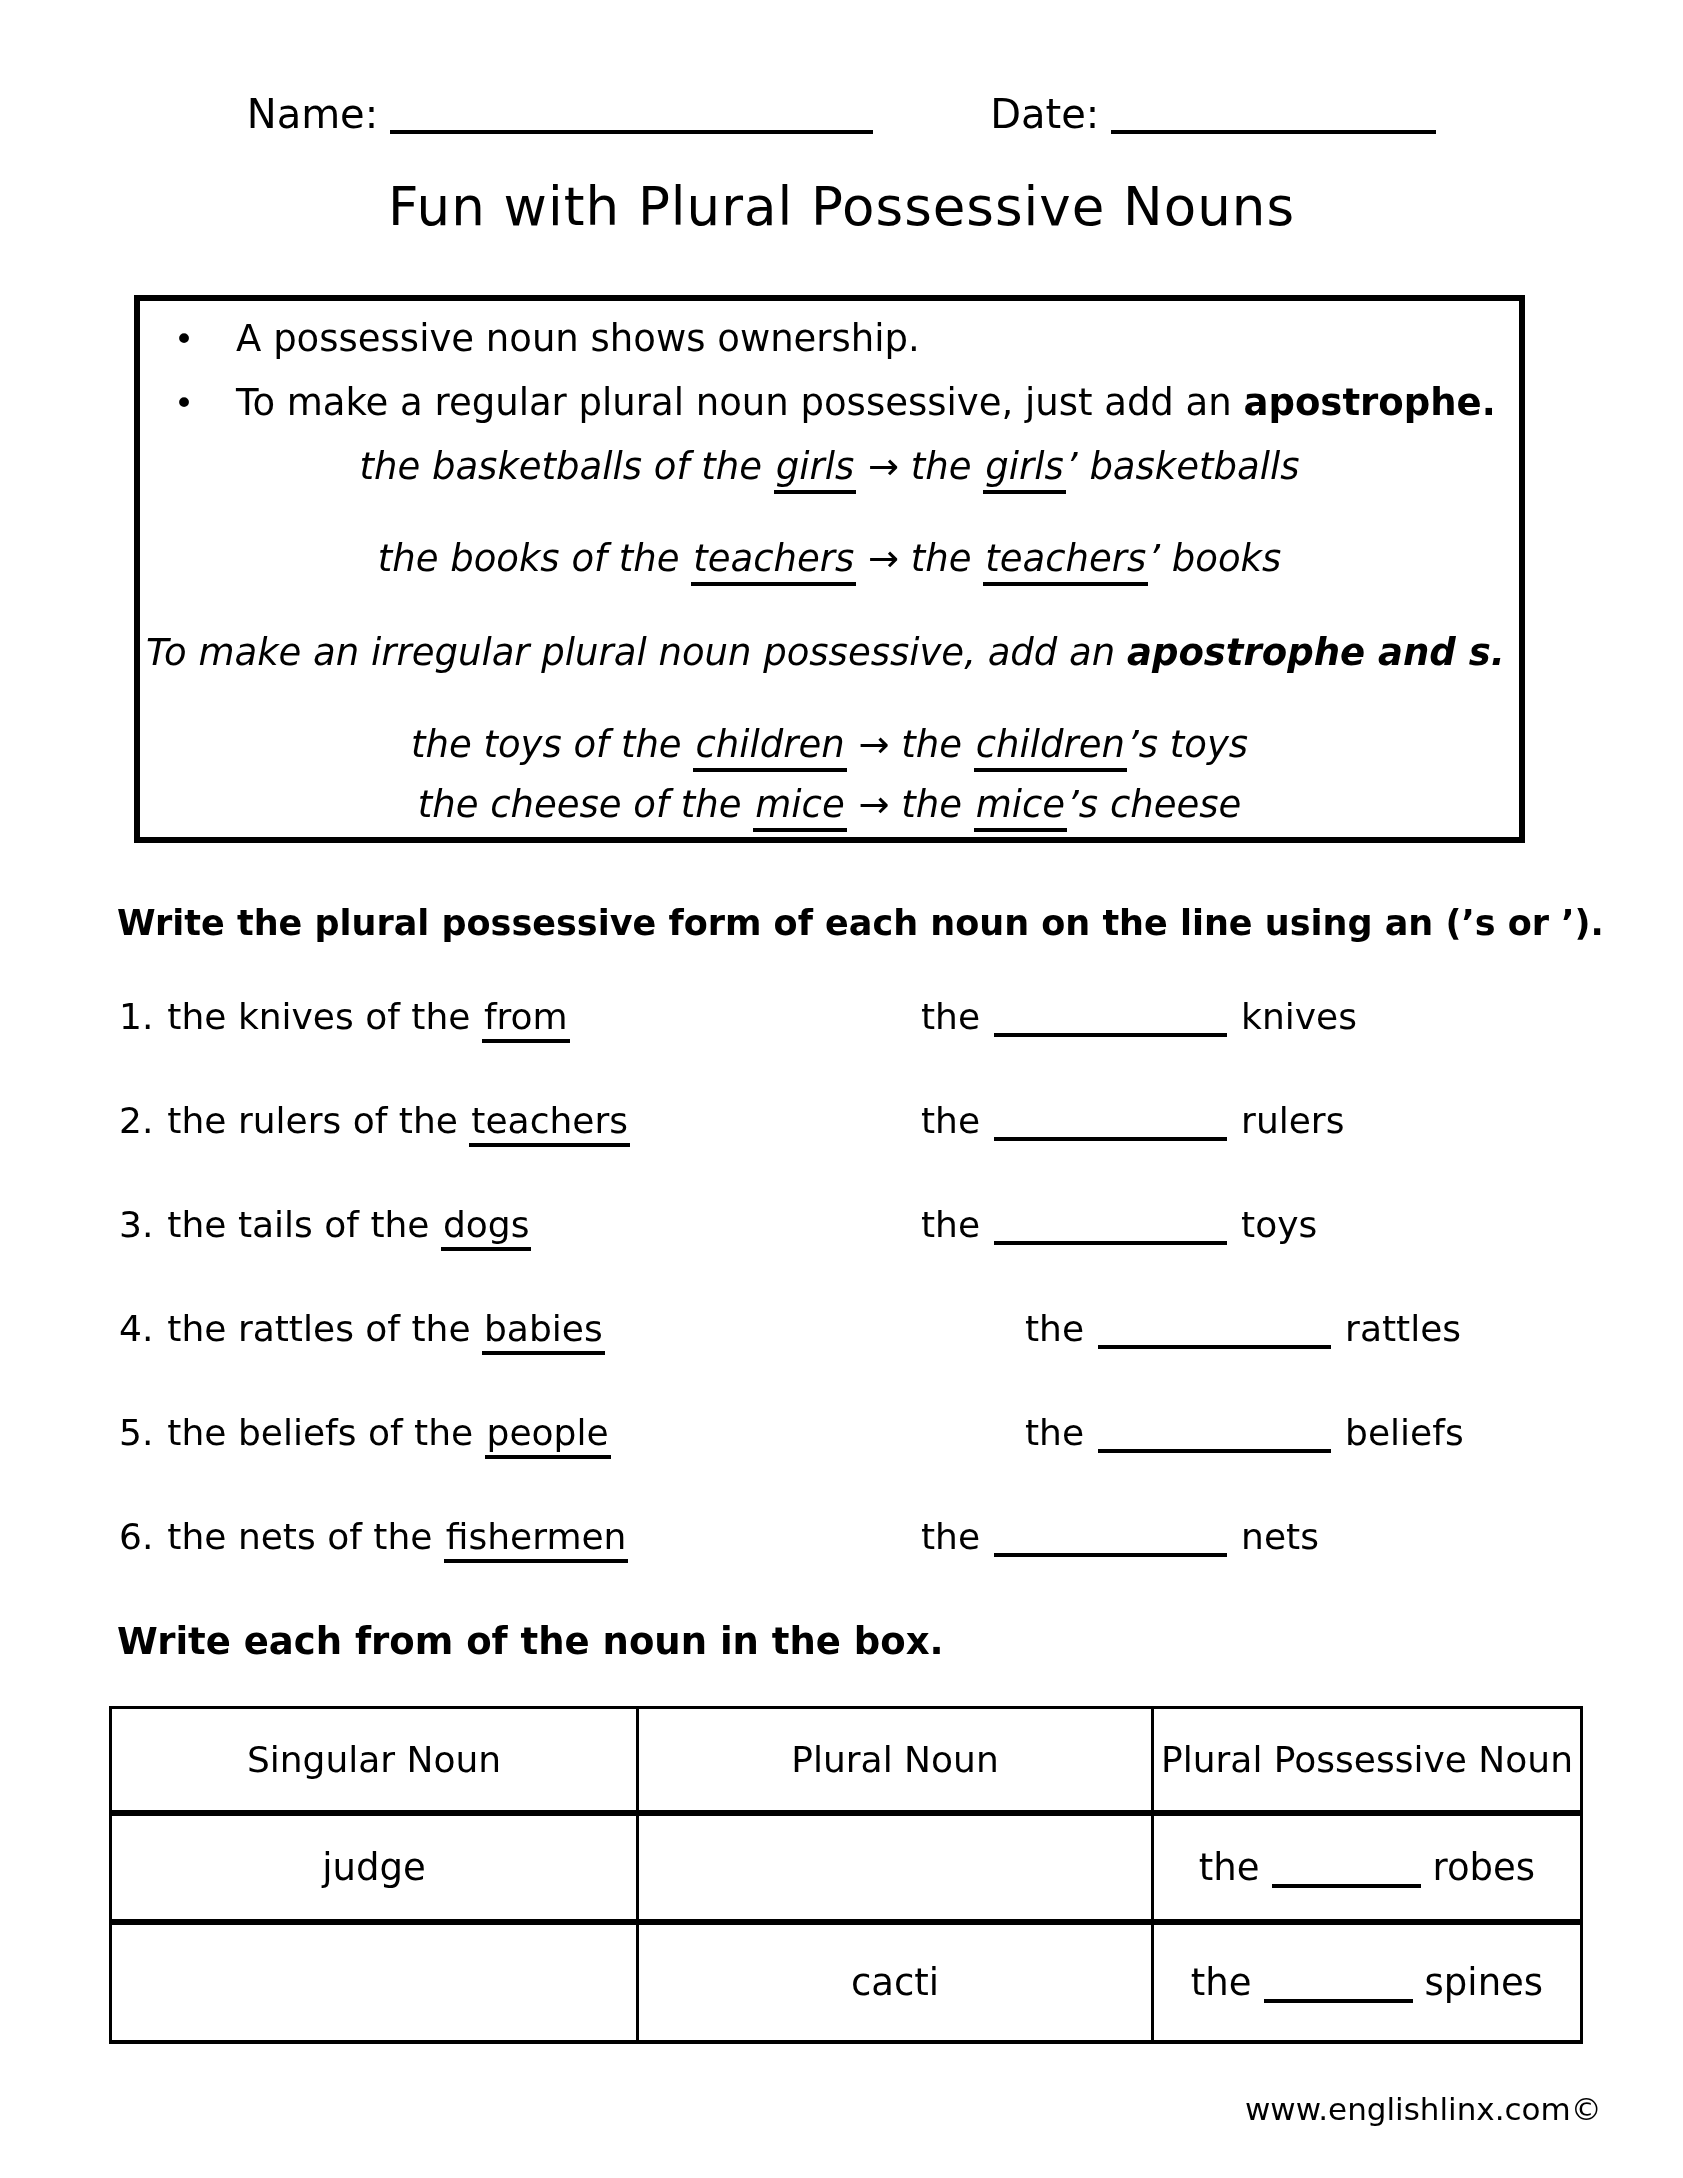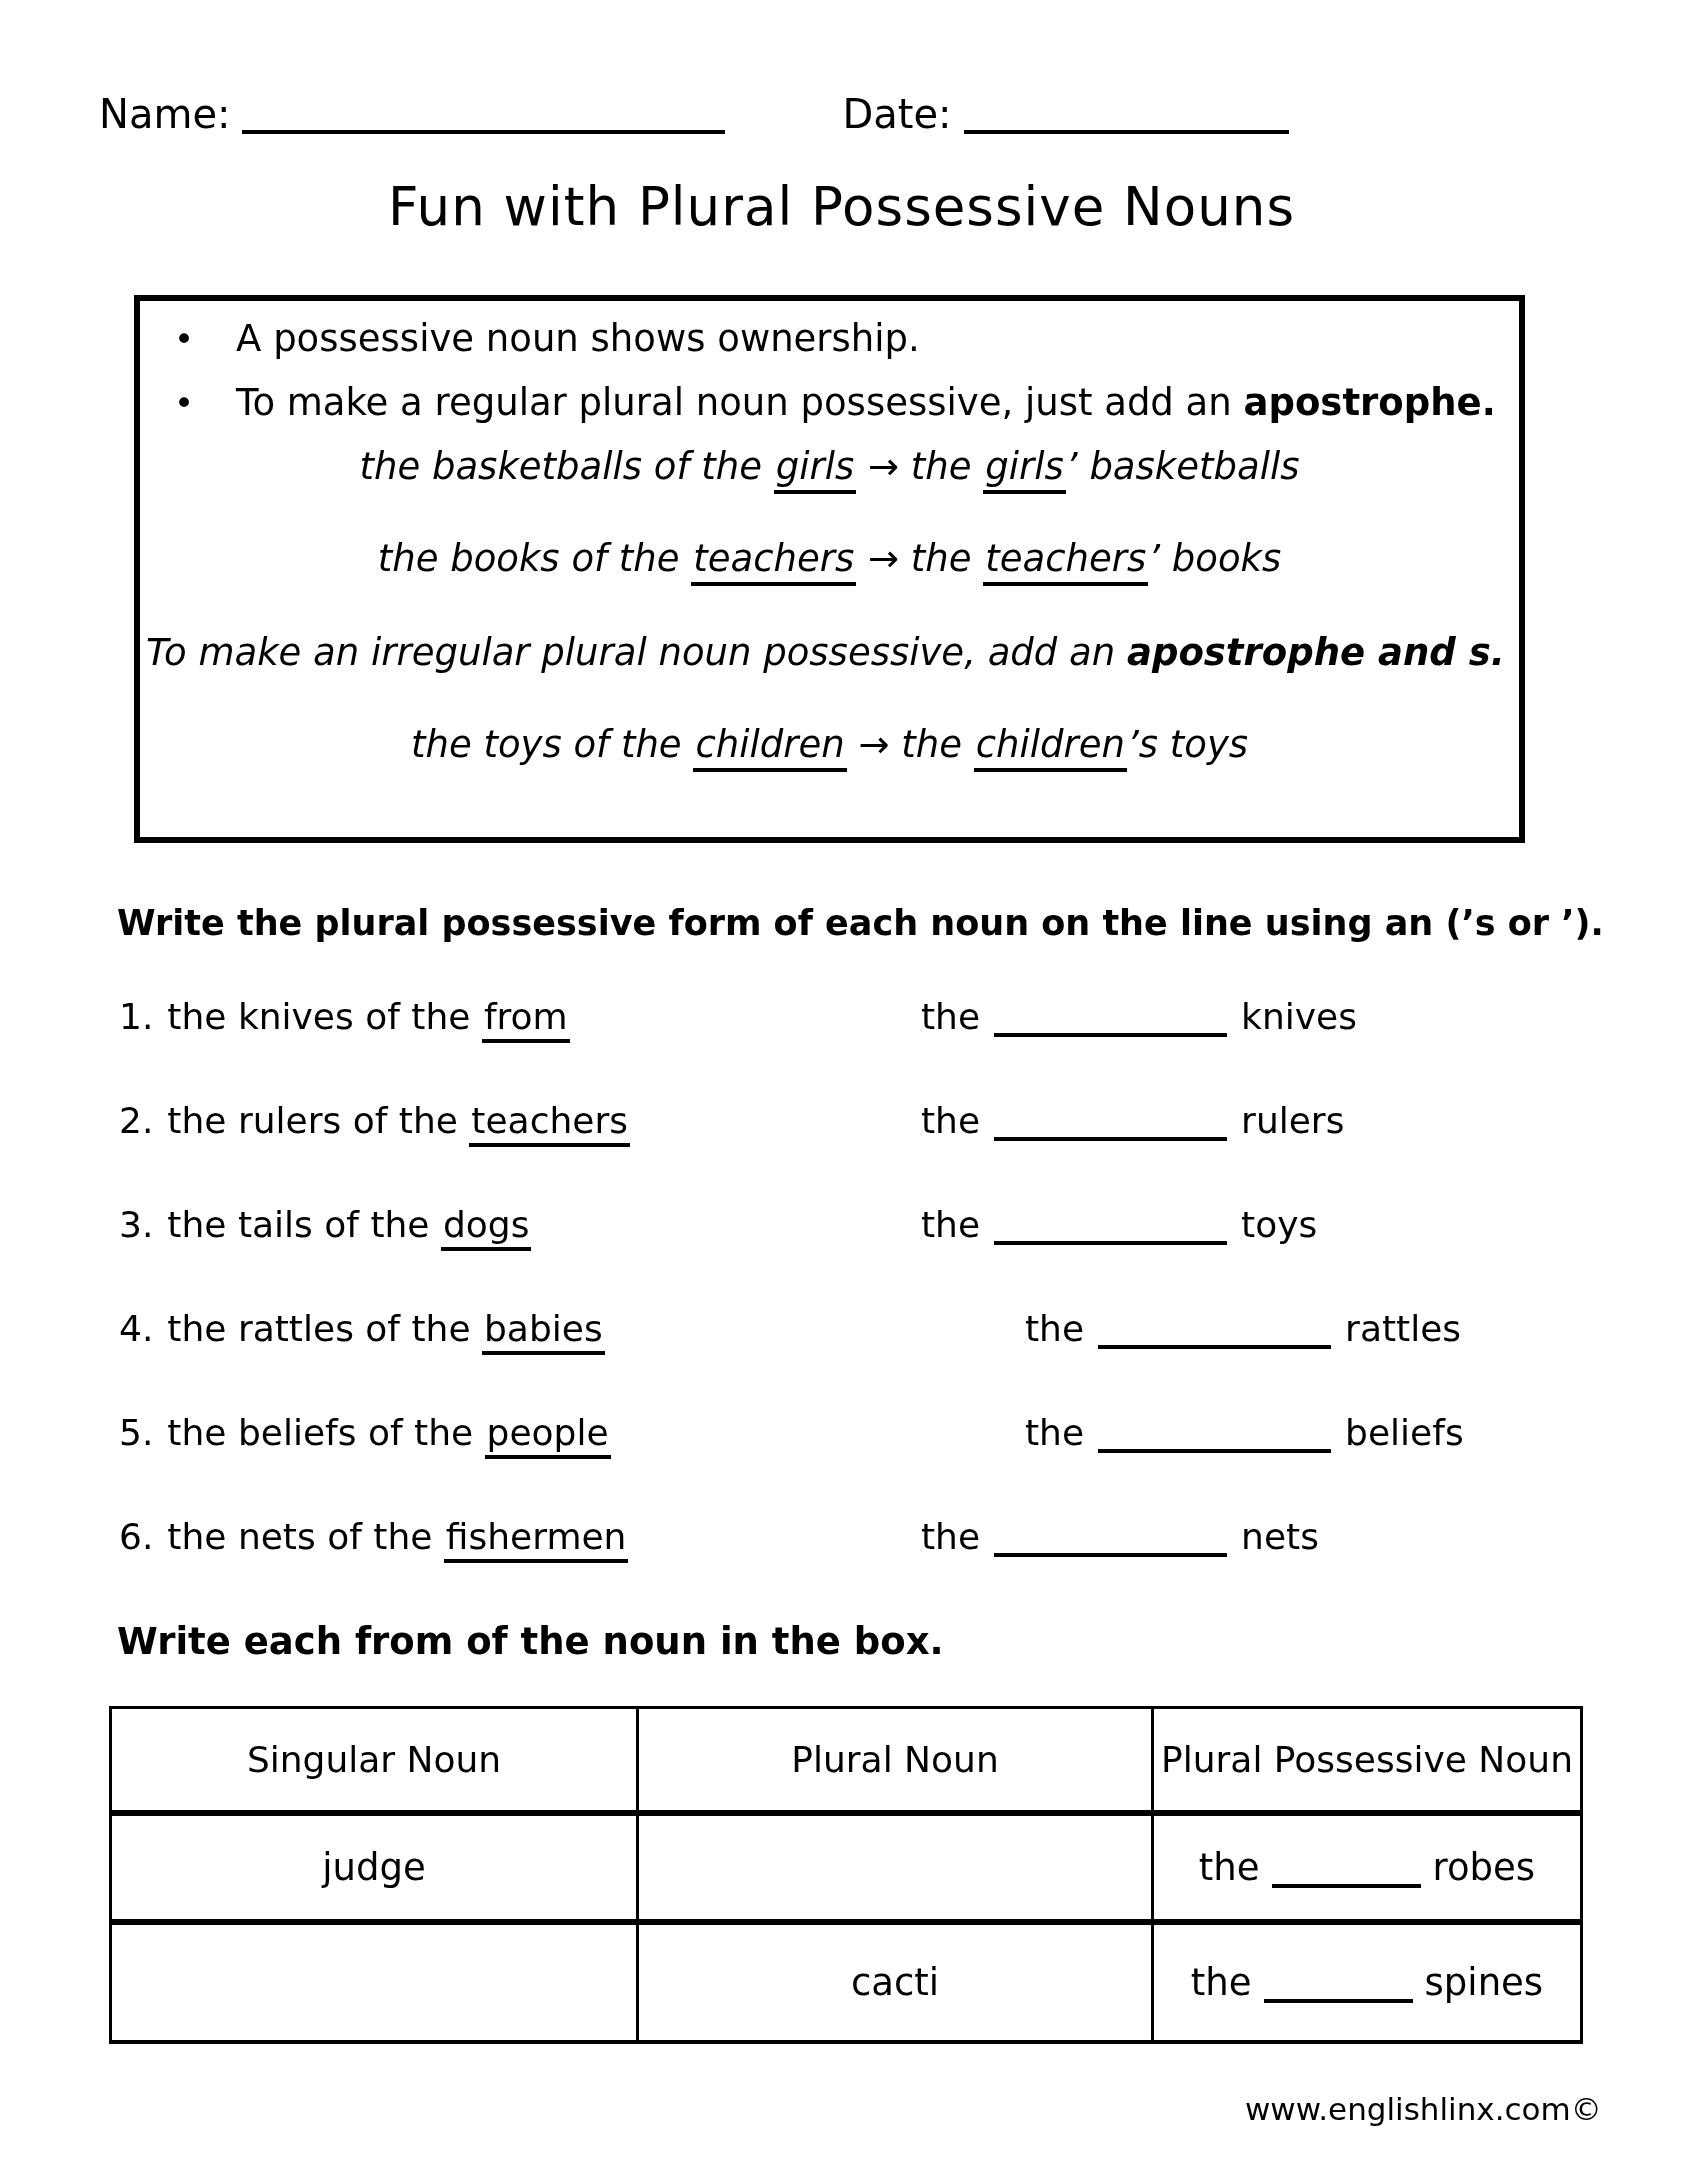--- a/index.html
+++ b/index.html
@@ -14,21 +14,21 @@
     width: 1683px;
     height: 2178px;
     background: #ffffff;
     overflow: hidden;
   }
   .abs { position: absolute; }
 
   
   #name-date-row {
     top: 91px; left: 99px; width: 1485px;
-    font-size: 40px; white-space: nowrap;
+    font-size: 40px; white-space: nowrap; text-align: center;
   }
   .write-line {
     display: inline-block;
     border-bottom: 4px solid #000;
     height: 30px;
     vertical-align: -6px;
     margin-left: 12px;
   }
   #name-line { width: 483px; }
   #date-line { width: 325px; }
@@ -167,20 +167,23 @@
     <div class="ex-line gap-big">
       <span>the books of the </span><span class="uw">teachers</span><span> → the </span><span class="uw">teachers</span><span>’</span><span> books</span>
     </div>
 
     <div id="irregular-rule">
       <span>To make an irregular plural noun possessive, add an </span><span class="bold">apostrophe and s.</span>
     </div>
 
     <div class="ex-line gap-big">
       <span>the toys of the </span><span class="uw">children</span><span> → the </span><span class="uw">children</span><span>’s</span><span> toys</span>
+    </div>
+    <div class="ex-line gap-small">
+      <span>the cheese of the </span><span class="uw">mice</span><span> → the </span><span class="uw">mice</span><span>’s</span><span> cheese</span>
     </div>
   </div>
 
   <div id="ex1-instruction" class="abs">Write the plural possessive form of each noun on the line using an (’s or ’).</div>
 
   <div class="q-item abs" style="top:996px;">
     <span class="num">1.</span><span>the knives of the </span><span class="uw">from</span>
     <span class="answer" style="left:802px;"><span>the</span><span class="answer-blank"></span><span>knives</span></span>
   </div>
   <div class="q-item abs" style="top:1100px;">

